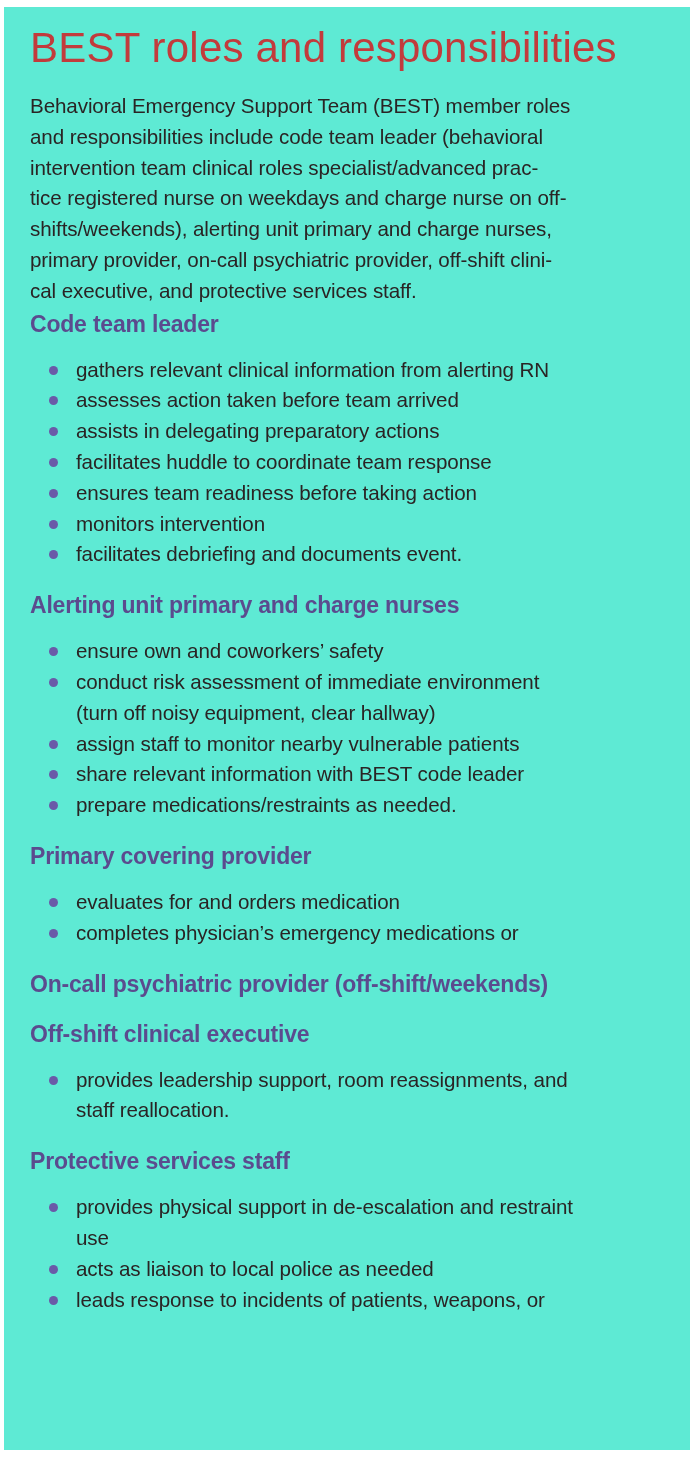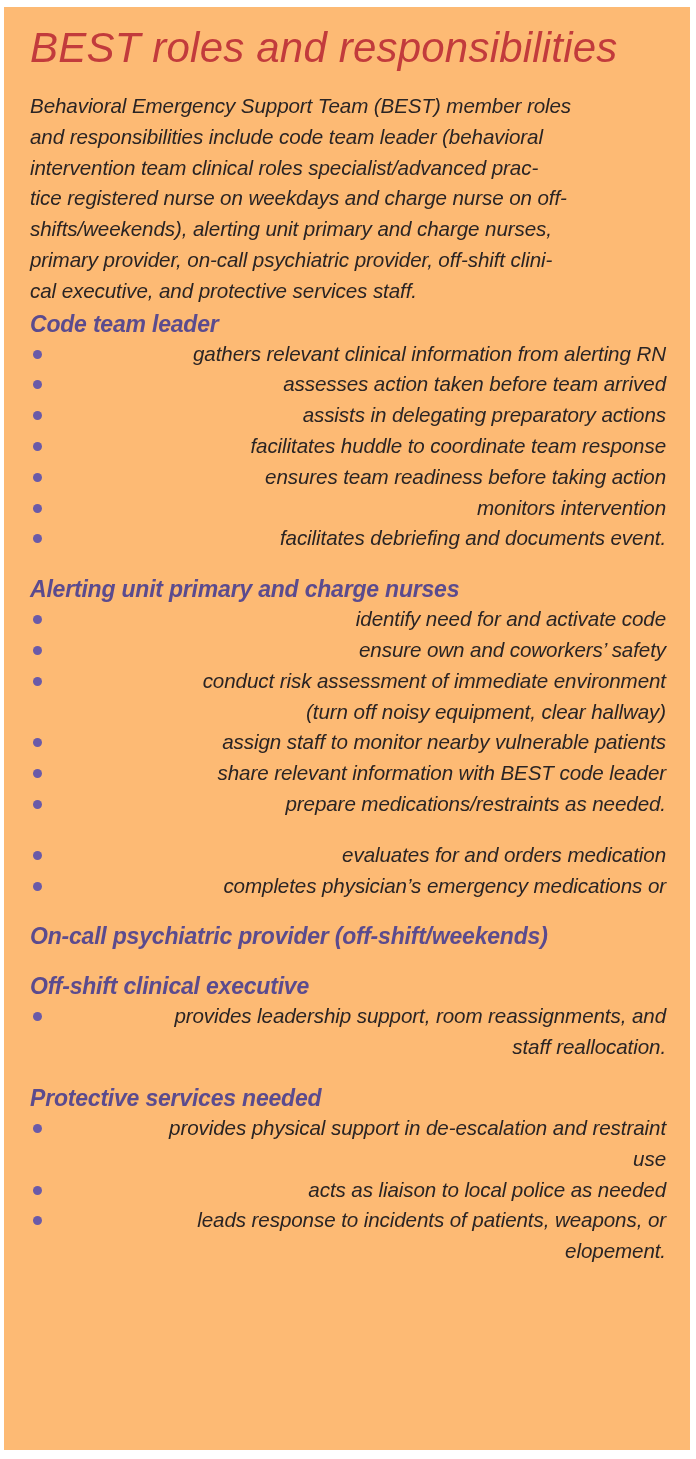--- a/index.html
+++ b/index.html
@@ -13,24 +13,23 @@
       position: relative;
       overflow: hidden;
       font-family: "Liberation Sans", "DejaVu Sans", sans-serif;
     }
     .panel {
       position: absolute;
       left: 4px;
       top: 7px;
       width: 686px;
       height: 1443px;
-      background: #fdba74;
+      background: #5eead4;
       box-sizing: border-box;
       padding: 14px 24px 0 26px;
-      font-style: italic;
     }
     .title {
       font-size: 42px;
       line-height: 54px;
       color: #c23b3c;
       font-weight: normal;
       margin: 0 0 16px 0;
       letter-spacing: 0.2px;
       white-space: nowrap;
     }
@@ -47,23 +46,22 @@
       font-size: 23px;
       line-height: 30px;
       font-weight: bold;
       color: #5b4b8e;
       margin: 0;
       white-space: nowrap;
       letter-spacing: -0.2px;
     }
     ul.bullets {
       list-style: none;
-      margin: 0;
+      margin: 16px;
       padding: 0;
-      text-align: right;
     }
     ul.bullets li {
       position: relative;
       padding-left: 30px;
       font-size: 20.6px;
       line-height: 30.8px;
       color: #2a2424;
       letter-spacing: -0.1px;
     }
     ul.bullets li .line { display: block; white-space: nowrap; }
@@ -125,24 +123,20 @@
           <span class="line">facilitates debriefing and documents event.</span>
         </li>
     </ul>
   </div>
 
   <div class="section">
     <h2 class="section-heading">Alerting unit primary and charge nurses</h2>
     <ul class="bullets">
       <li>
           <span class="dot"></span>
-          <span class="line">identify need for and activate code</span>
-        </li>
-      <li>
-          <span class="dot"></span>
           <span class="line">ensure own and coworkers’ safety</span>
         </li>
       <li>
           <span class="dot"></span>
           <span class="line">conduct risk assessment of immediate environment</span>
           <span class="line">(turn off noisy equipment, clear hallway)</span>
         </li>
       <li>
           <span class="dot"></span>
           <span class="line">assign staff to monitor nearby vulnerable patients</span>
@@ -152,20 +146,21 @@
           <span class="line">share relevant information with BEST code leader</span>
         </li>
       <li>
           <span class="dot"></span>
           <span class="line">prepare medications/restraints as needed.</span>
         </li>
     </ul>
   </div>
 
   <div class="section">
+    <h2 class="section-heading">Primary covering provider</h2>
     <ul class="bullets">
       <li>
           <span class="dot"></span>
           <span class="line">evaluates for and orders medication</span>
         </li>
       <li>
           <span class="dot"></span>
           <span class="line">completes physician’s emergency medications or</span>
         </li>
     </ul>
@@ -180,31 +175,30 @@
     <ul class="bullets">
       <li>
           <span class="dot"></span>
           <span class="line">provides leadership support, room reassignments, and</span>
           <span class="line">staff reallocation.</span>
         </li>
     </ul>
   </div>
 
   <div class="section">
-    <h2 class="section-heading">Protective services needed</h2>
+    <h2 class="section-heading">Protective services staff</h2>
     <ul class="bullets">
       <li>
           <span class="dot"></span>
           <span class="line">provides physical support in de-escalation and restraint</span>
           <span class="line">use</span>
         </li>
       <li>
           <span class="dot"></span>
           <span class="line">acts as liaison to local police as needed</span>
         </li>
       <li>
           <span class="dot"></span>
           <span class="line">leads response to incidents of patients, weapons, or</span>
-          <span class="line">elopement.</span>
         </li>
     </ul>
   </div>
 </div>
 
 </body></html>

